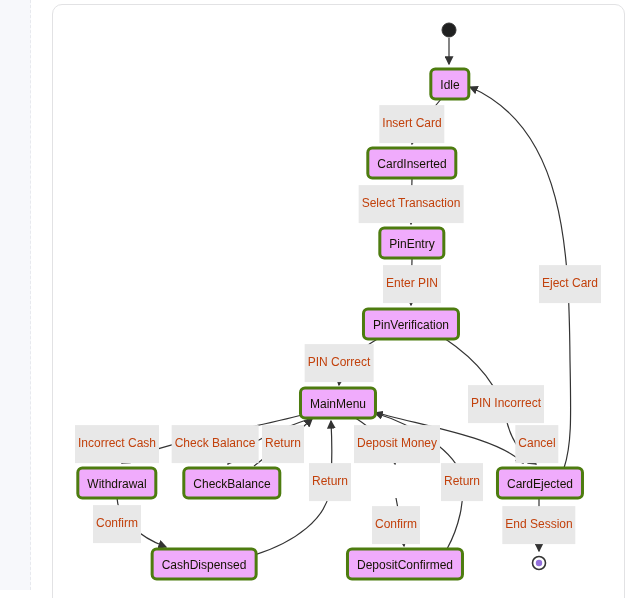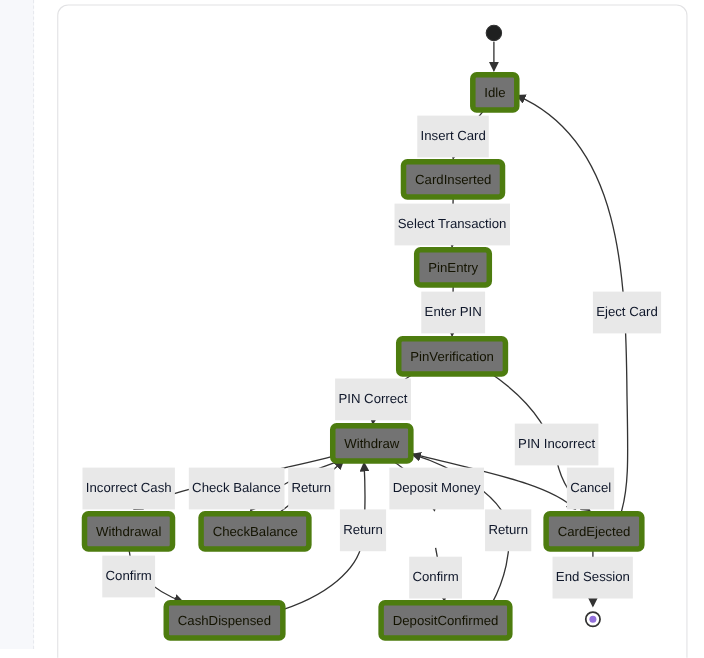--- a/index.html
+++ b/index.html
@@ -17,29 +17,29 @@
   
   .diagram-card{
     position:absolute;left:52px;top:4px;width:571px;height:640px;
     background:#ffffff;border:1px solid #e2e2e4;border-radius:10px;
   }
   svg.edge-layer{position:absolute;left:0;top:0;width:640px;height:598px;}
   .edge{fill:none;stroke:#333333;stroke-width:1.2px;}
   
   .state-node{
     position:absolute;transform:translate(-50%,-50%);
-    background:#737373;border:5px solid #4d7c0f;border-radius:6px;
+    background:#f0abfc;border:3px solid #4d7c0f;border-radius:6px;
     color:#131300;font-size:12px;line-height:1;
     padding:8px 8px 7px 8px;white-space:nowrap;
     text-align:center;z-index:3;
   }
   
   .edge-label{
     position:absolute;transform:translate(-50%,-50%);
-    background:#e8e8e8;color:#0f172a;font-size:12px;line-height:1.15;
+    background:#e8e8e8;color:#c2410c;font-size:12px;line-height:1.15;
     padding:12px 3px;white-space:nowrap;z-index:2;
   }
 </style>
 </head>
 <body>
 
 <div id="stage">
 
   <div class="left-rail"></div>
   <div class="diagram-card"></div>
@@ -89,20 +89,20 @@
   <div class="edge-label" style="left:330px;top:482px">Return</div>
   <div class="edge-label" style="left:462px;top:482px">Return</div>
   <div class="edge-label" style="left:117px;top:524px">Confirm</div>
   <div class="edge-label" style="left:396px;top:525px">Confirm</div>
   <div class="edge-label" style="left:539px;top:525px">End Session</div>
 
   <div class="state-node" style="left:450px;top:84px">Idle</div>
   <div class="state-node" style="left:412px;top:163px">CardInserted</div>
   <div class="state-node" style="left:412px;top:243px">PinEntry</div>
   <div class="state-node" style="left:411px;top:324px">PinVerification</div>
-  <div class="state-node" style="left:338px;top:403px">Withdraw</div>
+  <div class="state-node" style="left:338px;top:403px">MainMenu</div>
   <div class="state-node" style="left:117px;top:483px">Withdrawal</div>
   <div class="state-node" style="left:232px;top:483px">CheckBalance</div>
   <div class="state-node" style="left:204px;top:564px">CashDispensed</div>
   <div class="state-node" style="left:540px;top:483px">CardEjected</div>
   <div class="state-node" style="left:405px;top:564px">DepositConfirmed</div>
 
 </div>
 
 </body></html>

